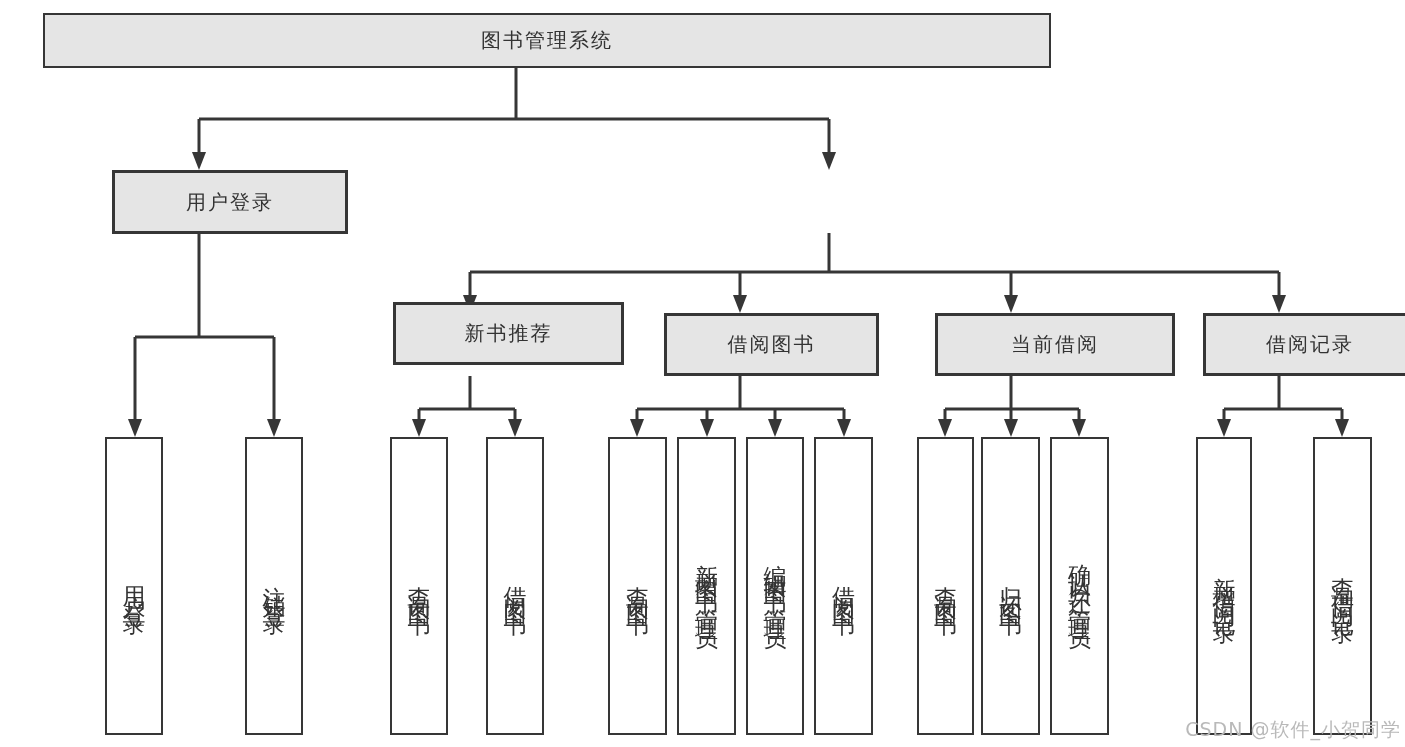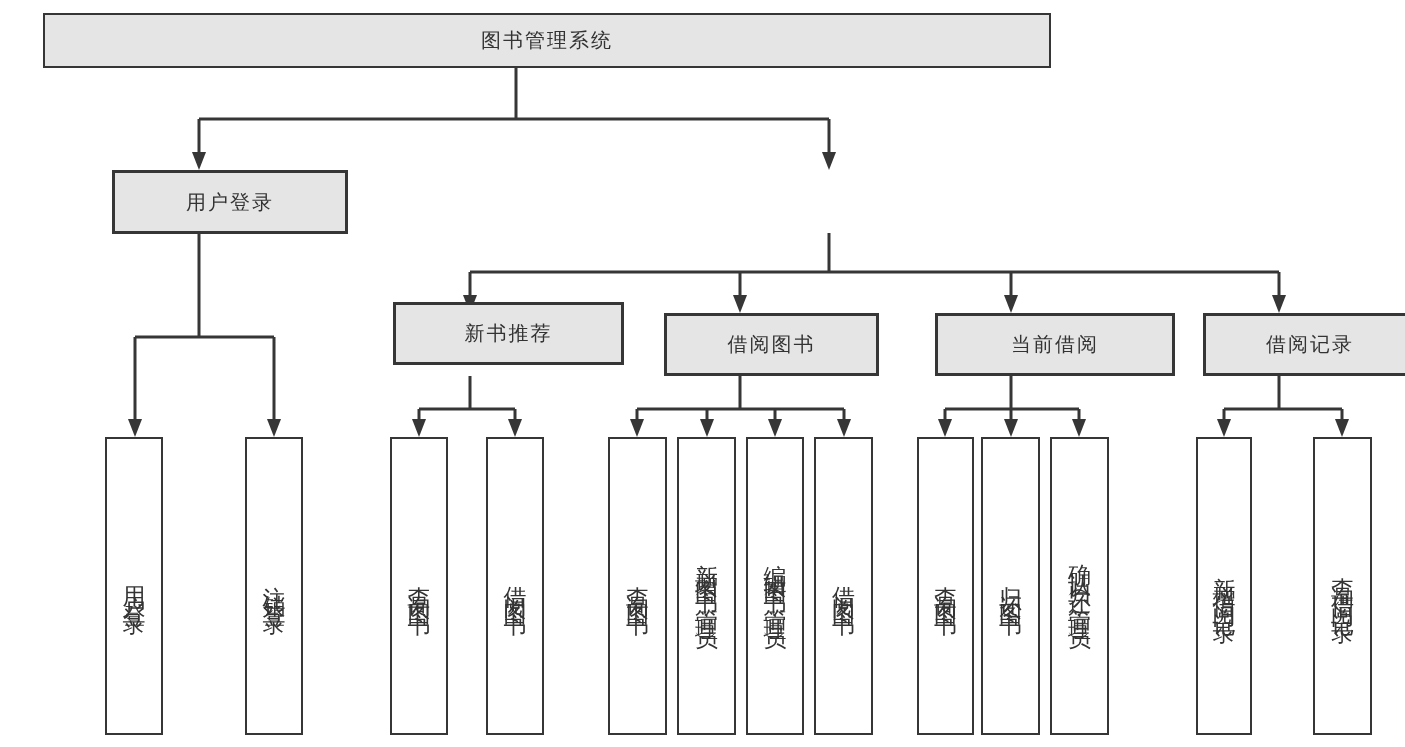--- a/index.html
+++ b/index.html
@@ -133,14 +133,15 @@
     <span class="vtext">确认归还（管理员）</span>
   </div>
 
   <div class="leaf" style="left:1196px;width:56px">
     <span class="vtext">新增借阅记录</span>
   </div>
   <div class="leaf" style="left:1313px;width:59px">
     <span class="vtext">查询借阅记录</span>
   </div>
 
+  <div class="watermark">CSDN @软件_小贺同学</div>
 
 </div>
 
 </body></html>

